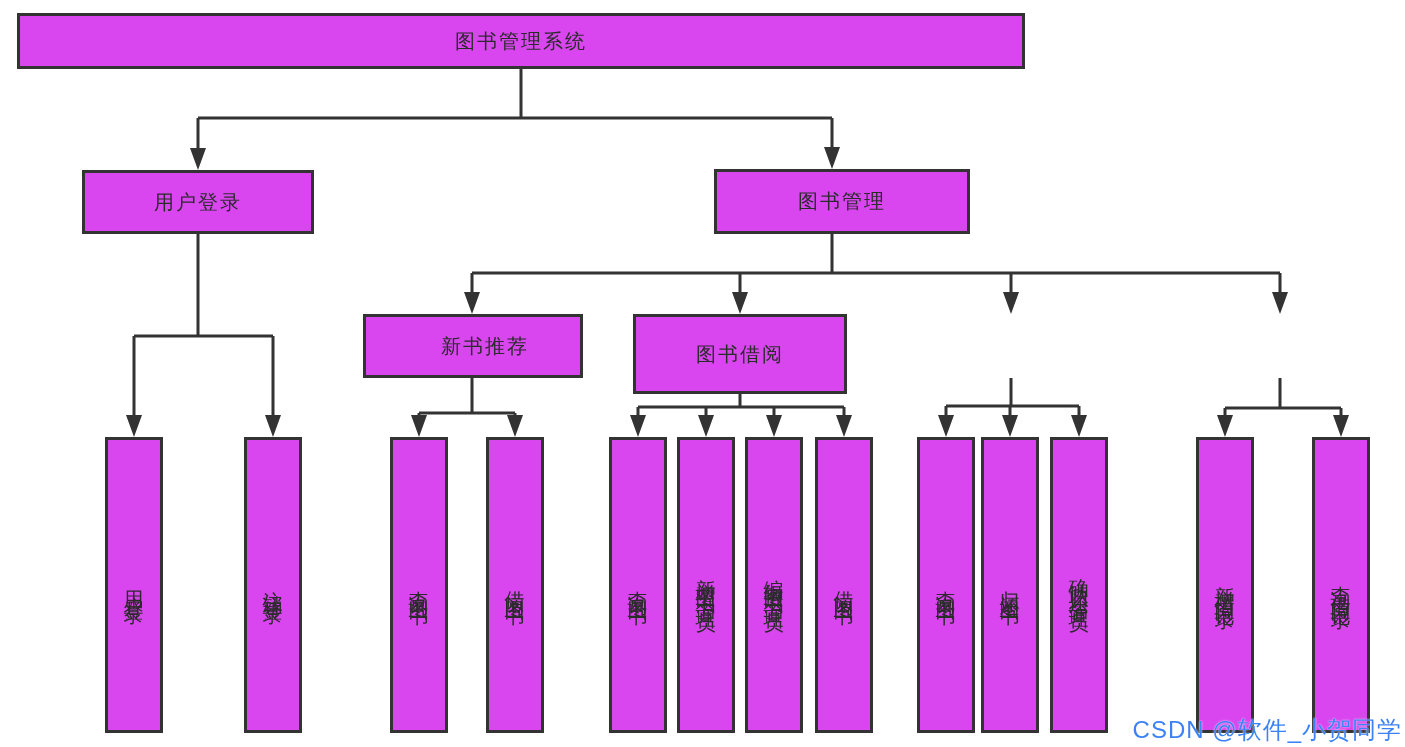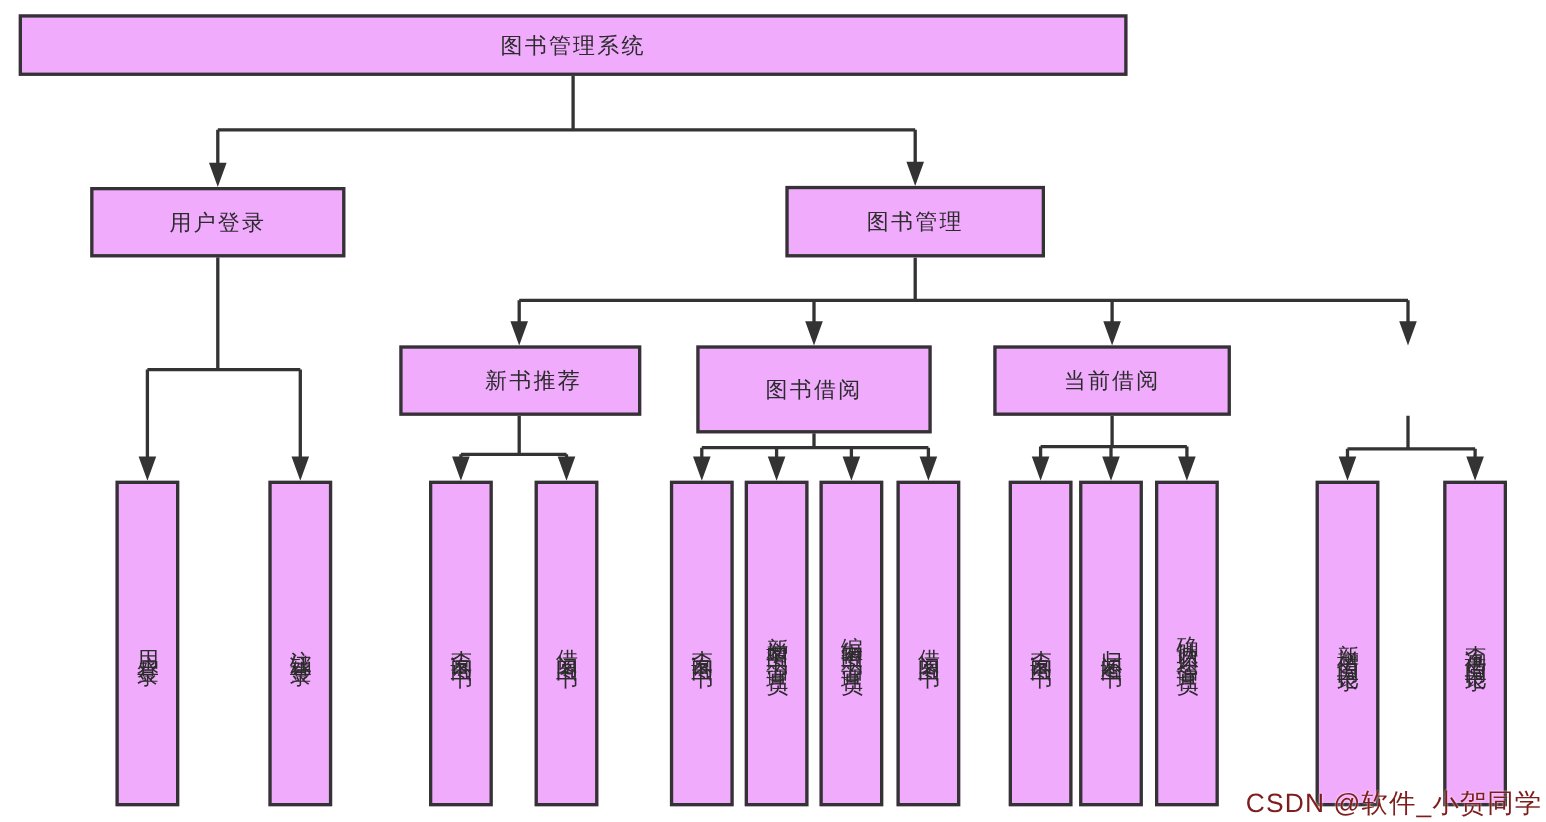--- a/index.html
+++ b/index.html
@@ -14,21 +14,21 @@
   .connectors {
     position: absolute;
     left: 0; top: 0;
     width: 1405px; height: 747px;
     z-index: 1;
   }
   .box {
     position: absolute;
     box-sizing: border-box;
     border: 3px solid #333333;
-    background: #f0abfc;
+    background: #d946ef;
     color: #2b2b2b;
     display: flex;
     align-items: center;
     justify-content: center;
     font-size: 20px;
     z-index: 2;
     letter-spacing: 2px;
   }
   .leaf {
     top: 437px;
@@ -37,21 +37,21 @@
     writing-mode: vertical-rl;
     letter-spacing: 5px;
     line-height: 1;
     padding: 6px 0;
   }
   .watermark {
     position: absolute;
     right: 3px;
     bottom: 1px;
     font-size: 24px;
-    color: #7f1d1d;
+    color: #3b82f6;
     letter-spacing: 1px;
     z-index: 3;
     white-space: nowrap;
     text-shadow: 0 0 2px #ffffff;
     margin-top: 24px;
   }
 </style>
 </head>
 <body>
 
@@ -90,25 +90,24 @@
              M938 415 h16 L946 437 z
              M1002 415 h16 L1010 437 z
              M1071 415 h16 L1079 437 z
              M1217 415 h16 L1225 437 z
              M1333 415 h16 L1341 437 z"></path>
   </svg>
 
   <div class="box" style="left:17px; top:13px; width:1008px; height:56px;">图书管理系统</div>
 
   <div class="box" style="left:82px; top:170px; width:232px; height:64px;">用户登录</div>
-  <div class="box" style="left:714px; top:169px; width:236px; height:65px;">图书管理</div>
+  <div class="box" style="left:714px; top:169px; width:256px; height:65px;">图书管理</div>
 
   <div class="box" style="left:363px; top:314px; width:220px; height:64px;padding-left:24px;">新书推荐</div>
   <div class="box" style="left:633px; top:314px; width:214px; height:80px;">图书借阅</div>
-  <div class="box" style="left:903px; top:314px; width:216px; height:64px;">当前借阅</div>
 
   <div class="box leaf" style="left:105px;">用户登录</div>
   <div class="box leaf" style="left:244px;">注销登录</div>
 
   <div class="box leaf" style="left:390px;">查询图书</div>
   <div class="box leaf" style="left:486px;">借阅图书</div>
 
   <div class="box leaf" style="left:609px;">查询图书</div>
   <div class="box leaf" style="left:677px;">新增图书（管理员）</div>
   <div class="box leaf" style="left:745px;">编辑图书（管理员）</div>

